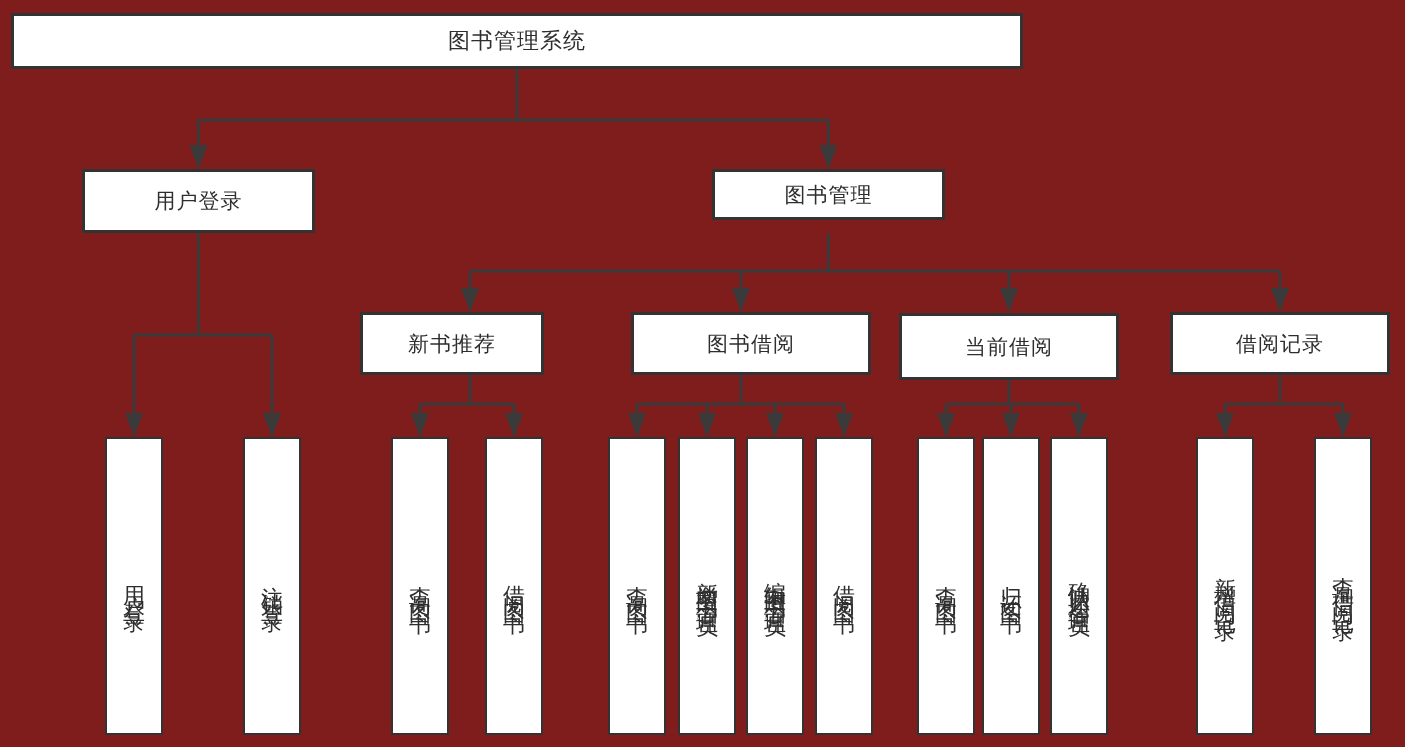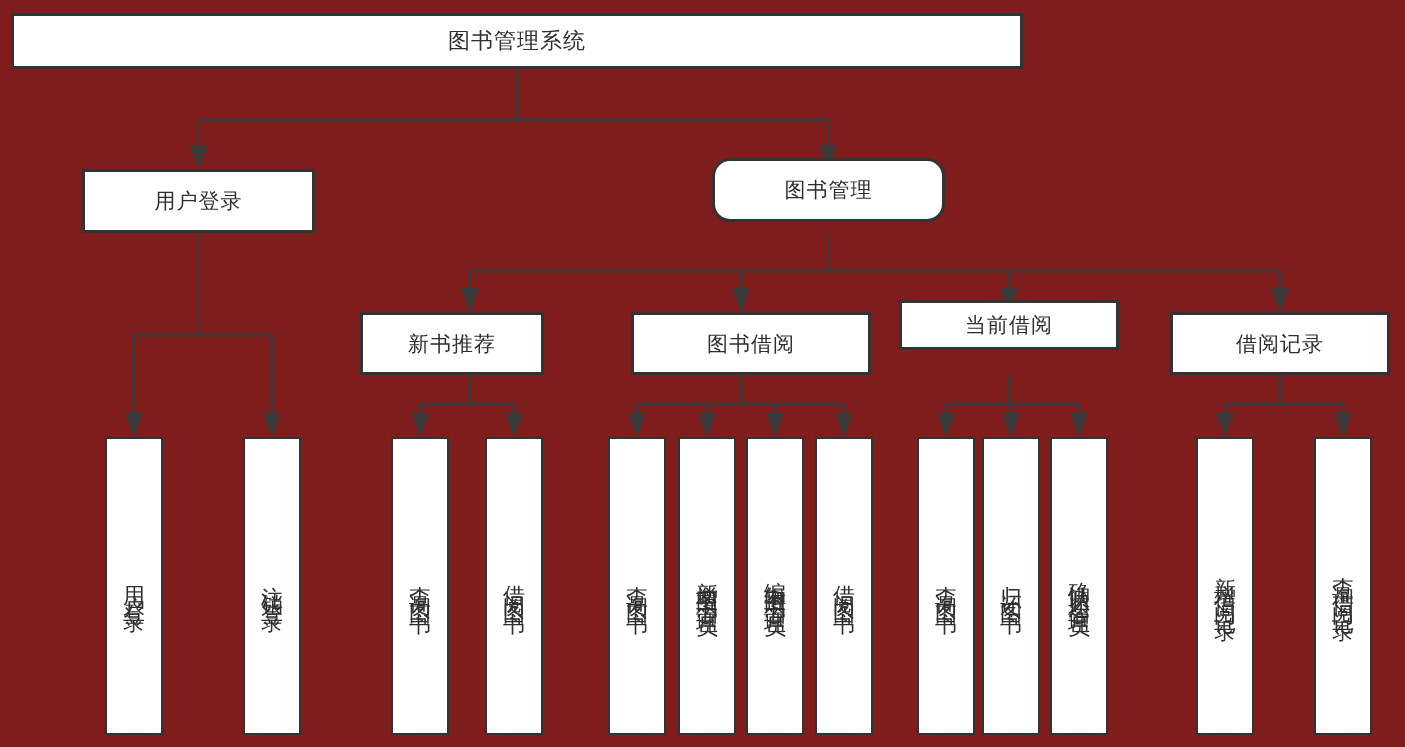--- a/index.html
+++ b/index.html
@@ -100,31 +100,31 @@
     </g>
   </svg>
 
   <div class="node root-box" style="left:11px; top:13px; width:1012px; height:56px;">
     <span>图书管理系统</span>
   </div>
 
   <div class="node" style="left:82px; top:169px; width:233px; height:64px;">
     <span>用户登录</span>
   </div>
-  <div class="node" style="left:712px; top:158px; width:233px; height:64px;border-radius:18px;">
+  <div class="node" style="left:712px; top:169px; width:233px; height:51px;">
     <span>图书管理</span>
   </div>
 
   <div class="node" style="left:360px; top:312px; width:184px; height:63px;">
     <span>新书推荐</span>
   </div>
   <div class="node" style="left:631px; top:312px; width:240px; height:63px;">
     <span>图书借阅</span>
   </div>
-  <div class="node" style="left:899px; top:300px; width:220px; height:50px;">
+  <div class="node" style="left:899px; top:313px; width:220px; height:67px;">
     <span>当前借阅</span>
   </div>
   <div class="node" style="left:1170px; top:312px; width:220px; height:63px;">
     <span>借阅记录</span>
   </div>
 
   <div class="node leaf" style="left:105px; top:437px; width:58px; height:298px;">
     <span class="vtext">用户登录</span>
   </div>
   <div class="node leaf" style="left:243px; top:437px; width:58px; height:298px;">

